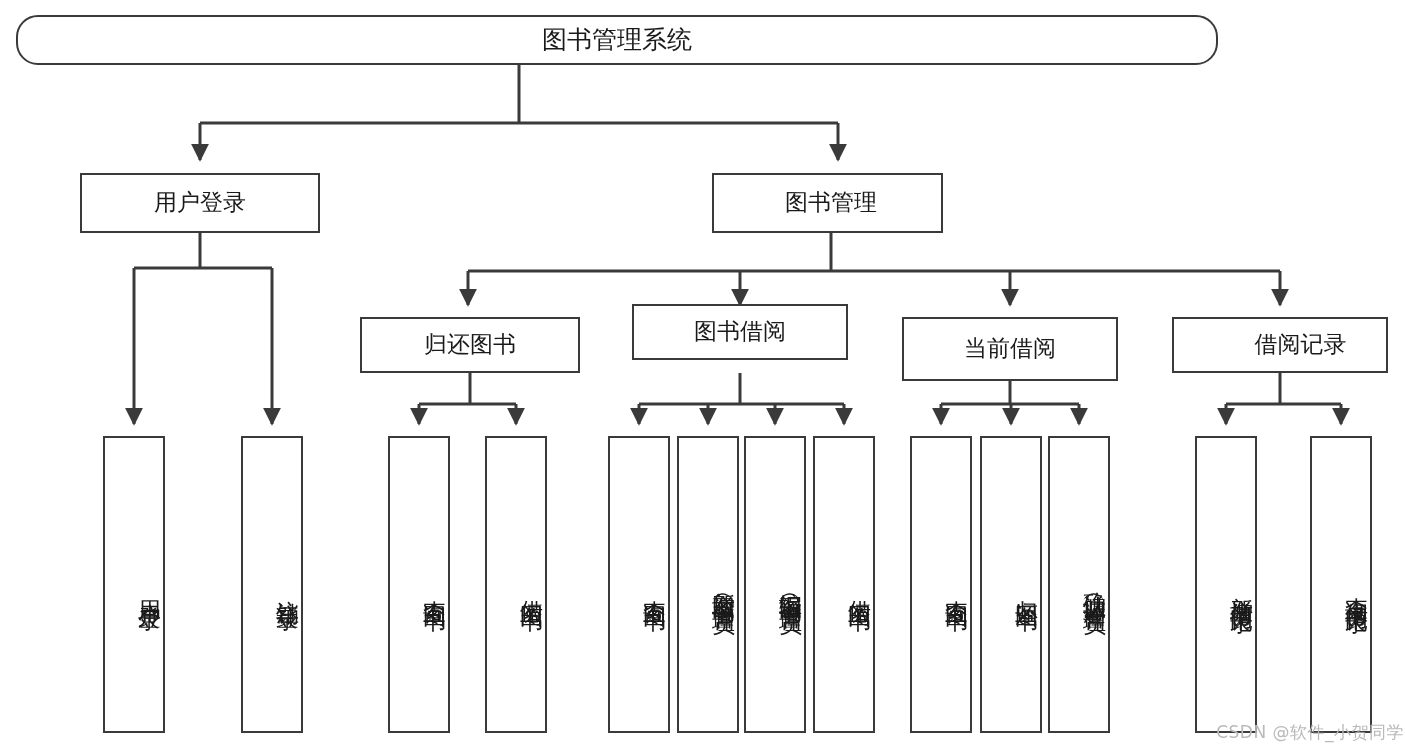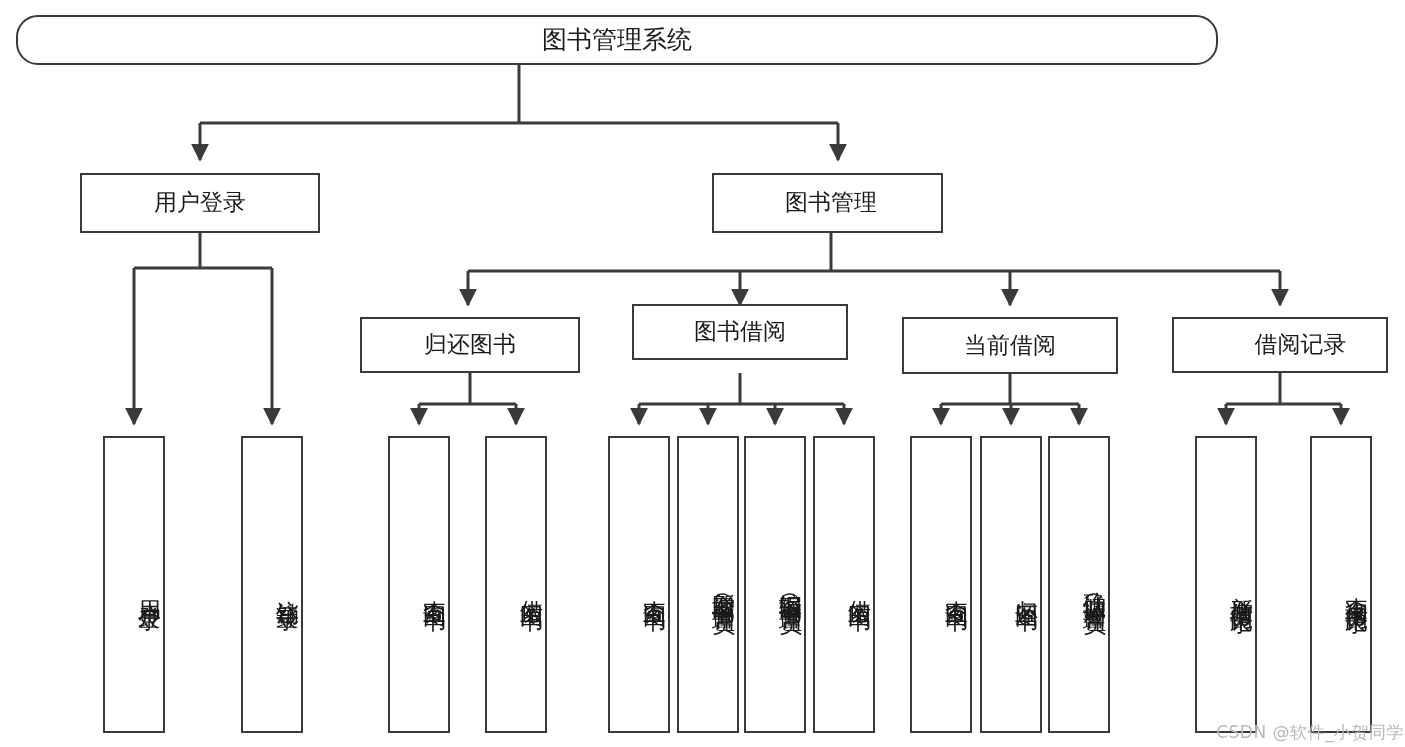--- a/index.html
+++ b/index.html
@@ -125,21 +125,21 @@
     </g>
   </svg>
 
   <div class="node level0" style="left:16px;top:15px;width:1202px;height:50px;border-radius:22px;">图书管理系统</div>
 
   <div class="node level1" style="left:80px;top:173px;width:240px;height:60px;">用户登录</div>
   <div class="node level1" style="left:712px;top:173px;width:231px;height:60px;padding-left:7px;">图书管理</div>
 
   <div class="node level2" style="left:360px;top:317px;width:220px;height:56px;">归还图书</div>
   <div class="node level2" style="left:632px;top:304px;width:216px;height:56px;">图书借阅</div>
-  <div class="node level2" style="left:902px;top:317px;width:216px;height:57px;">当前借阅</div>
+  <div class="node level2" style="left:902px;top:317px;width:216px;height:64px;">当前借阅</div>
   <div class="node level2" style="left:1172px;top:317px;width:216px;height:56px;padding-left:41px;">借阅记录</div>
 
   <div class="node leaf" style="left:103px;top:436px;width:62px;height:297px;">用户登录</div>
   <div class="node leaf" style="left:241px;top:436px;width:62px;height:297px;">注销登录</div>
 
   <div class="node leaf" style="left:388px;top:436px;width:62px;height:297px;">查询图书</div>
   <div class="node leaf" style="left:485px;top:436px;width:62px;height:297px;">借阅图书</div>
 
   <div class="node leaf" style="left:608px;top:436px;width:62px;height:297px;">查询图书</div>
   <div class="node leaf" style="left:677px;top:436px;width:62px;height:297px;">新增图书（管理员）</div>

